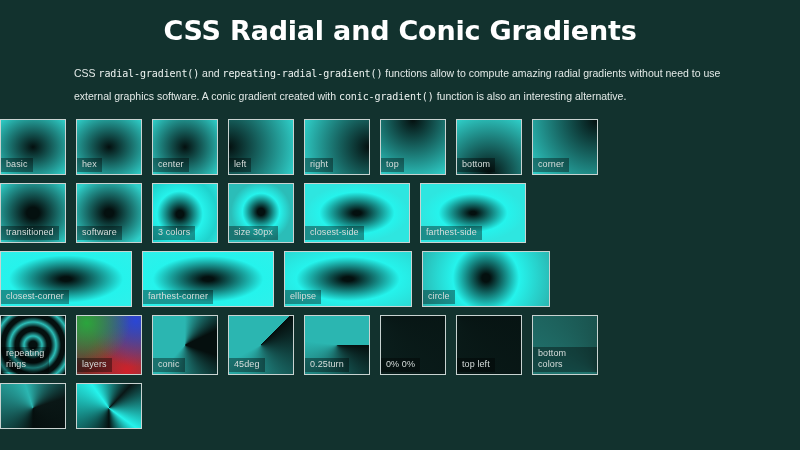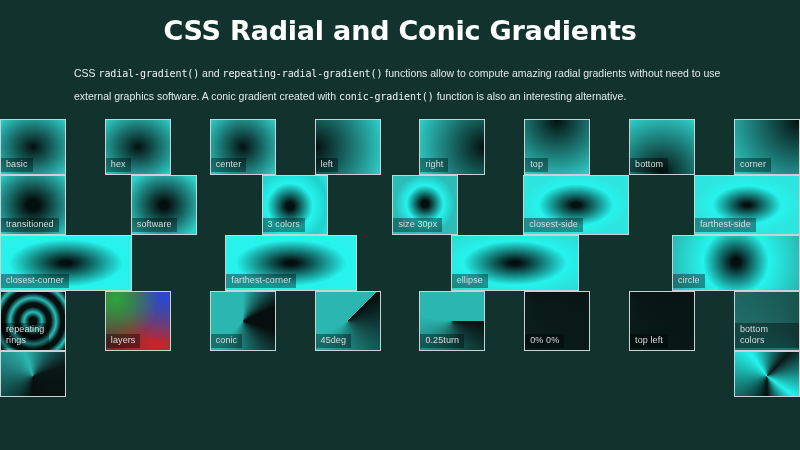--- a/index.html
+++ b/index.html
@@ -49,23 +49,24 @@
     color: #eef4f2;
     letter-spacing: -0.1px;
   }
 
   .rows {
     margin-top: 11px;
   }
 
   .row {
     display: flex;
-    justify-content: space-between;
+    justify-content: flex-start;
     align-items: flex-start;
     gap: 10px;
+    margin-bottom: 8px;
   }
 
   .tile {
     position: relative;
     box-sizing: border-box;
     border: 1px solid #c9d3d1;
     overflow: hidden;
     flex: none;
   }
 

